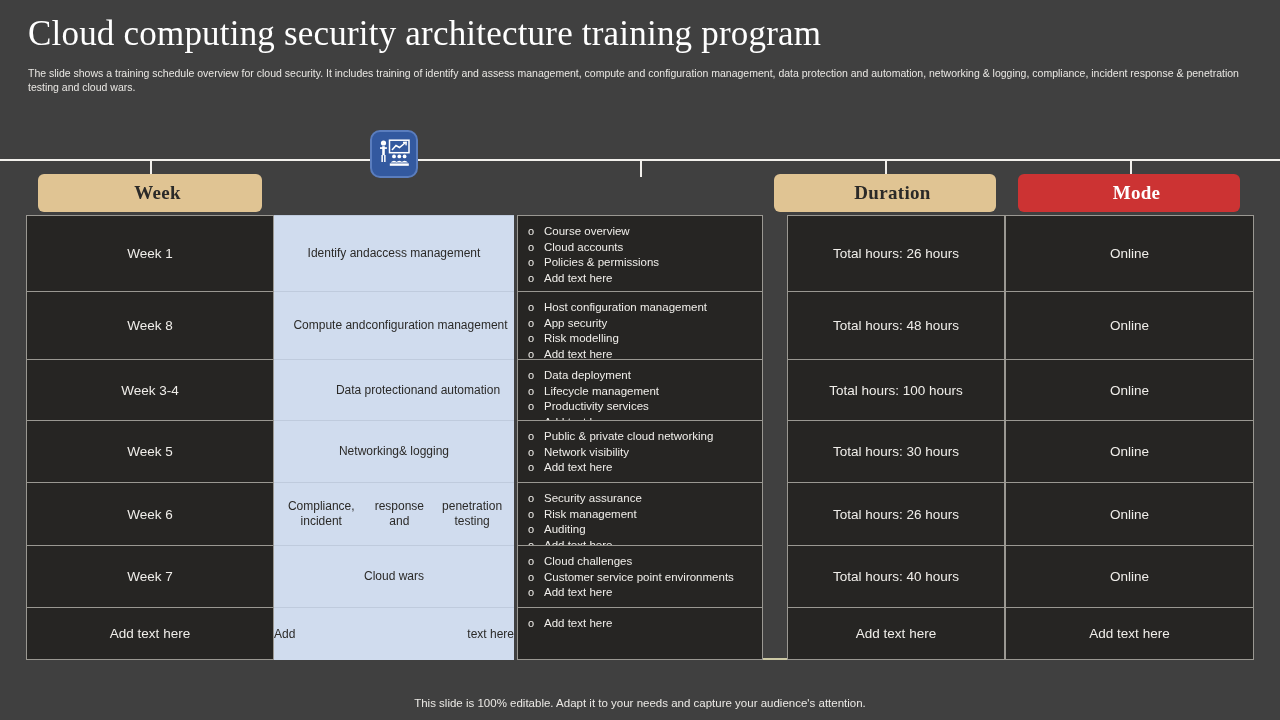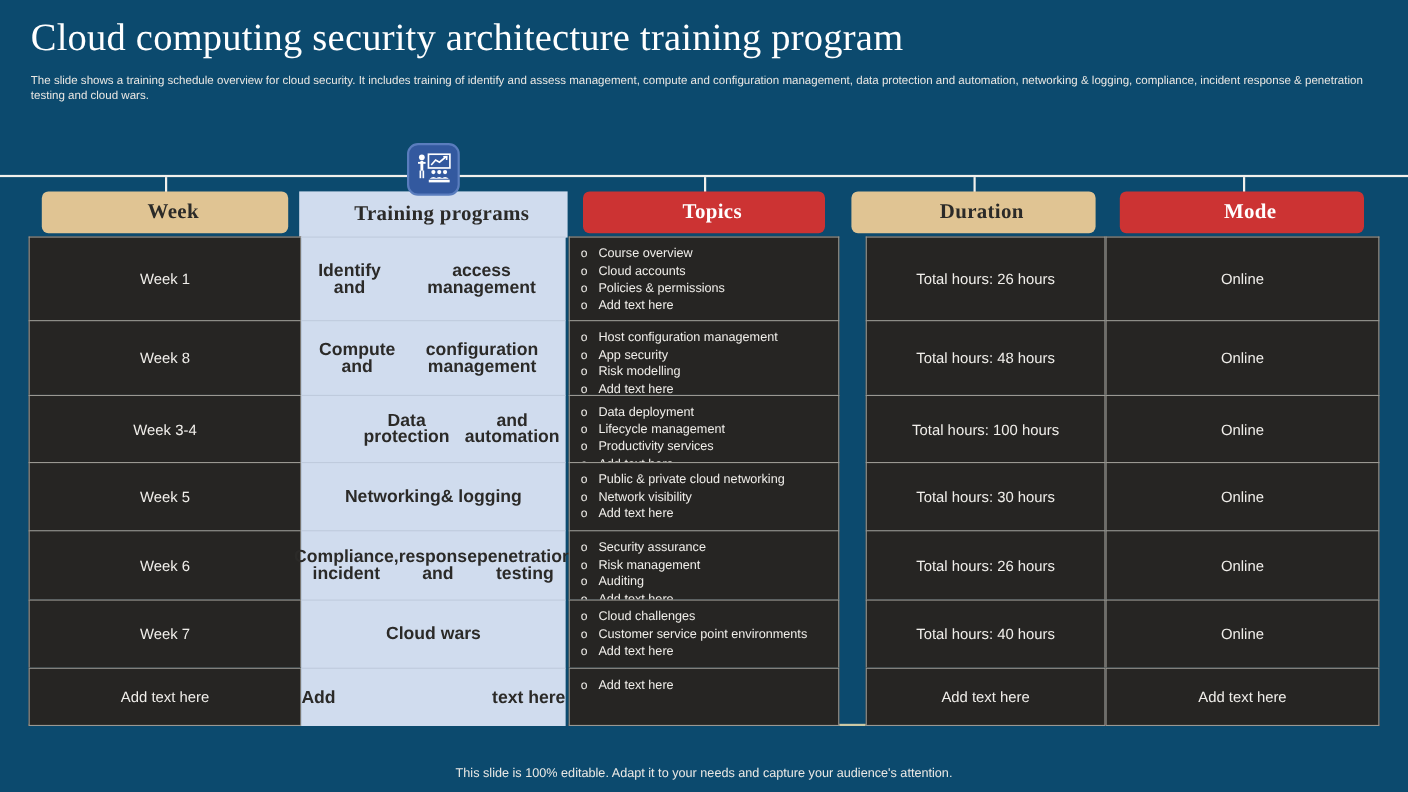--- a/index.html
+++ b/index.html
@@ -5,21 +5,21 @@
   * { box-sizing: border-box; margin: 0; padding: 0; }
   html, body {
     width: 1280px; height: 720px;
     background: #262523;
     font-family: "Liberation Sans", sans-serif;
     overflow: hidden;
   }
   #slide {
     position: relative;
     width: 1280px; height: 720px;
-    background: #0c4a6e;
+    background: #404040;
   }
 
   
   #title {
     position: absolute;
     left: 28px; top: 14px;
     width: 1230px;
     font-family: "Liberation Serif", serif;
     font-size: 35px;
     font-weight: 400;
@@ -103,22 +103,22 @@
     font-size: 13.5px;
     text-align: center;
   }
   .cell:last-child { border-bottom: 1px solid #9a9892; }
 
   .col.week .cell  { background: #262523; }
   .col.prog        { background: #d0dcee; }
   .col.prog .cell  {
     background: #d0dcee;
     color: #2b2a28;
-    font-size: 16px;
-    font-weight: 700;
+    font-size: 12px;
+    font-weight: 400;
     line-height: 15px;
     border-left: none; border-right: none;
     border-top: 1px solid #bfcbdd;
   }
   .col.prog .cell:last-child { border-bottom: none; }
 
   .col.topics .cell {
     background: #262523;
     display: block;
     padding: 8px 0 8px 10px;
@@ -191,22 +191,20 @@
       <circle cx="22.3" cy="18.4" r="1.9" fill="#ffffff"></circle>
       <circle cx="27.6" cy="18.4" r="1.9" fill="#ffffff"></circle>
       <path d="M13.6 24.6 q3.4 -3.6 6.8 0 z" fill="#ffffff"></path>
       <path d="M18.9 24.6 q3.4 -3.6 6.8 0 z" fill="#ffffff"></path>
       <path d="M24.2 24.6 q3.4 -3.6 6.8 0 z" fill="#ffffff"></path>
       <rect x="12.8" y="25.4" width="19" height="2.4" fill="#ffffff"></rect>
     </svg>
   </div>
 
   <div class="hdr tan" style="left:38px;  width:224px;">Week</div>
-  <div class="hdr blue" style="left:272px; width:244px; top:174px; height:42px;">Training programs</div>
-  <div class="hdr red" style="left:530px; width:220px;">Topics</div>
   <div class="hdr tan" style="left:774px; width:222px;">Duration</div>
   <div class="hdr red" style="left:1018px;width:222px;">Mode</div>
 
   <div id="grid">
     <div class="col week" style="left:26px;  width:248px;">
         <div class="cell" style="height: 76px;">Week 1</div>
         <div class="cell" style="height: 68px;">Week 8</div>
         <div class="cell" style="height: 61px;">Week 3-4</div>
         <div class="cell" style="height: 62px;">Week 5</div>
         <div class="cell" style="height: 63px;">Week 6</div>

